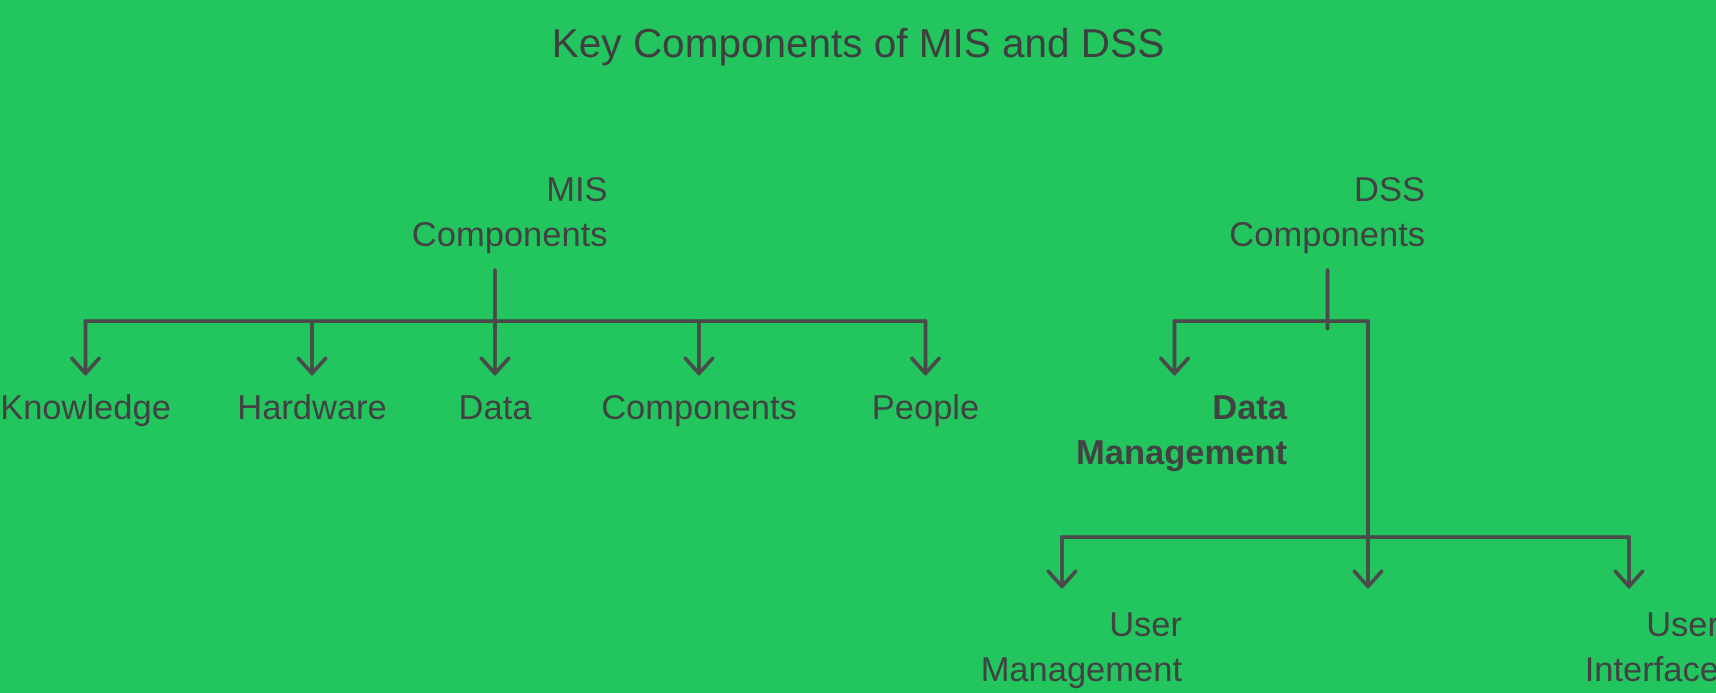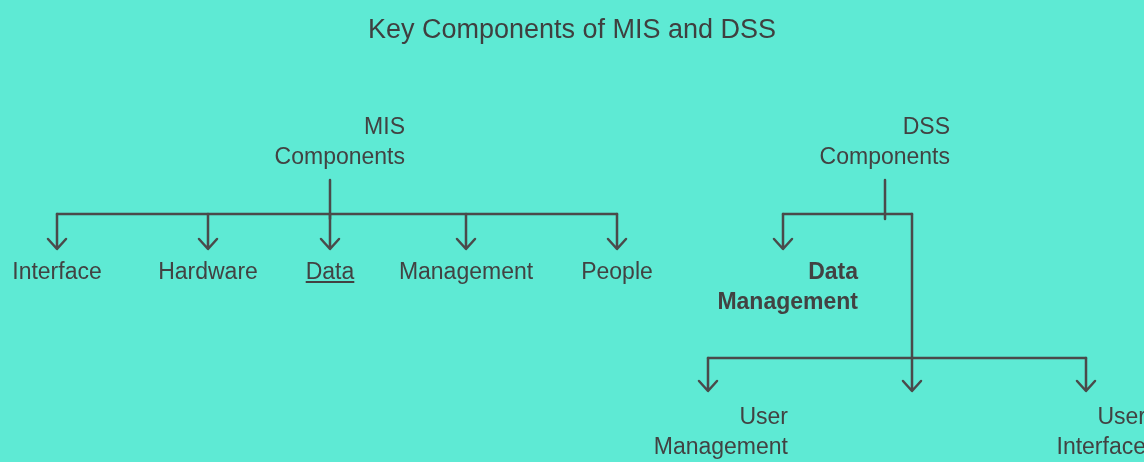--- a/index.html
+++ b/index.html
@@ -4,21 +4,21 @@
 <style>
   html, body {
     margin: 0;
     padding: 0;
     background: #ffffff;
   }
   #canvas {
     position: relative;
     width: 1144px;
     height: 462px;
-    background: #5eead4;
+    background: #22c55e;
     font-family: "Liberation Sans", sans-serif;
     overflow: hidden;
   }
   .diagram-title {
     position: absolute;
     left: 572px;
     top: 14px;
     transform: translateX(-50%);
     white-space: nowrap;
     font-size: 27px;
@@ -37,21 +37,21 @@
     font-size: 23px;
     line-height: 30px;
   }
   .single { white-space: nowrap; }
   .root-node    { top: 111px; width: 150px; }
   .mis-root     { left: 330px; }
   .dss-root     { left: 875px; }
   .lvl1         { top: 256px; }
   .n-hardware   { left: 57px;  }
   .n-software   { left: 208px; }
-  .n-data       { left: 330px; text-decoration: underline; }
+  .n-data       { left: 330px; }
   .n-procedures { left: 466px; }
   .n-people     { left: 617px; }
   .n-datamgmt   { left: 783px; width: 150px; font-weight: bold; }
   .lvl2         { top: 401px; }
   .n-modelmgmt  { left: 708px;  width: 160px; }
   .n-knowmgmt   { left: 912px;  width: 170px; }
   .n-userint    { left: 1086px; width: 120px; }
 </style>
 </head>
 <body>
@@ -77,24 +77,24 @@
       <path d="M912 214 V358"></path>
       <path d="M708 358 H1086"></path>
       <path d="M708 358 V389 M699 381 L708 391 L717 381"></path>
       <path d="M912 358 V389 M903 381 L912 391 L921 381"></path>
       <path d="M1086 358 V389 M1077 381 L1086 391 L1095 381"></path>
     </g>
   </svg>
 
   <div class="node root-node mis-root">MIS Components</div>
 
-  <div class="node lvl1 single n-hardware">Interface</div>
+  <div class="node lvl1 single n-hardware">Knowledge</div>
   <div class="node lvl1 single n-software">Hardware</div>
   <div class="node lvl1 single n-data">Data</div>
-  <div class="node lvl1 single n-procedures">Management</div>
+  <div class="node lvl1 single n-procedures">Components</div>
   <div class="node lvl1 single n-people">People</div>
 
   <div class="node root-node dss-root">DSS Components</div>
 
   <div class="node lvl1 n-datamgmt">Data Management</div>
 
   <div class="node lvl2 n-modelmgmt">User Management</div>
   <div class="node lvl2 n-userint">User Interface</div>
 
 </div>

